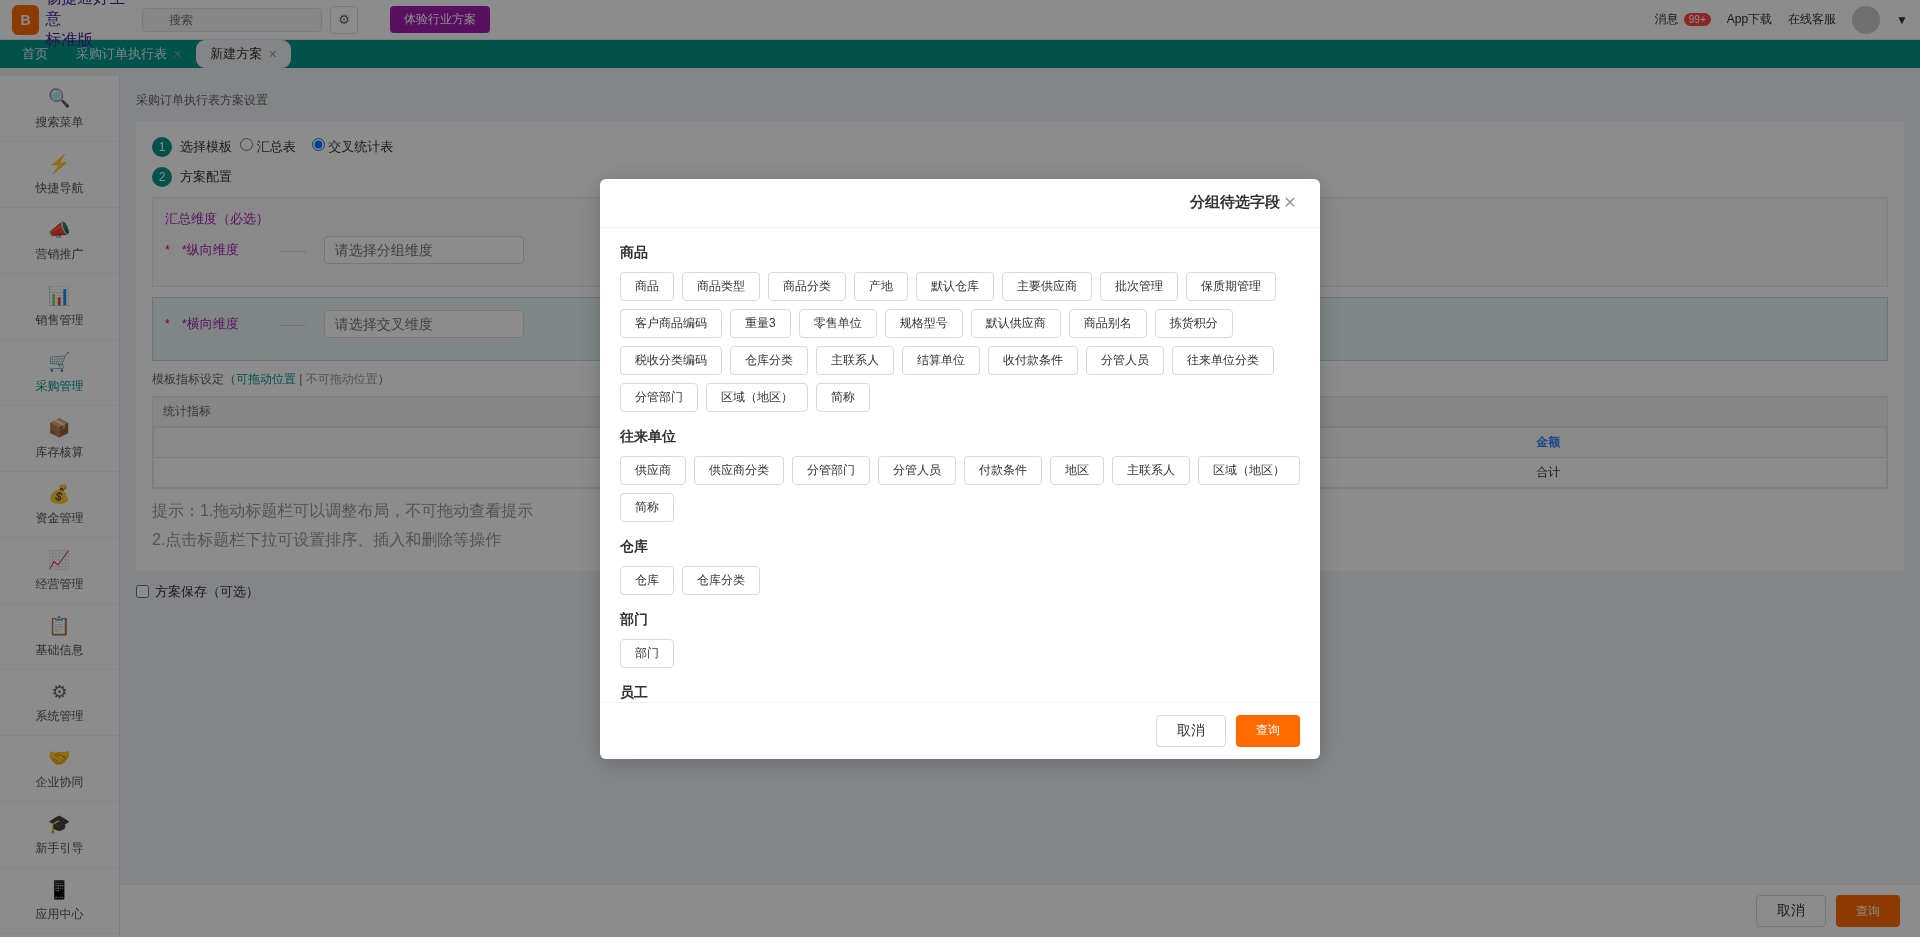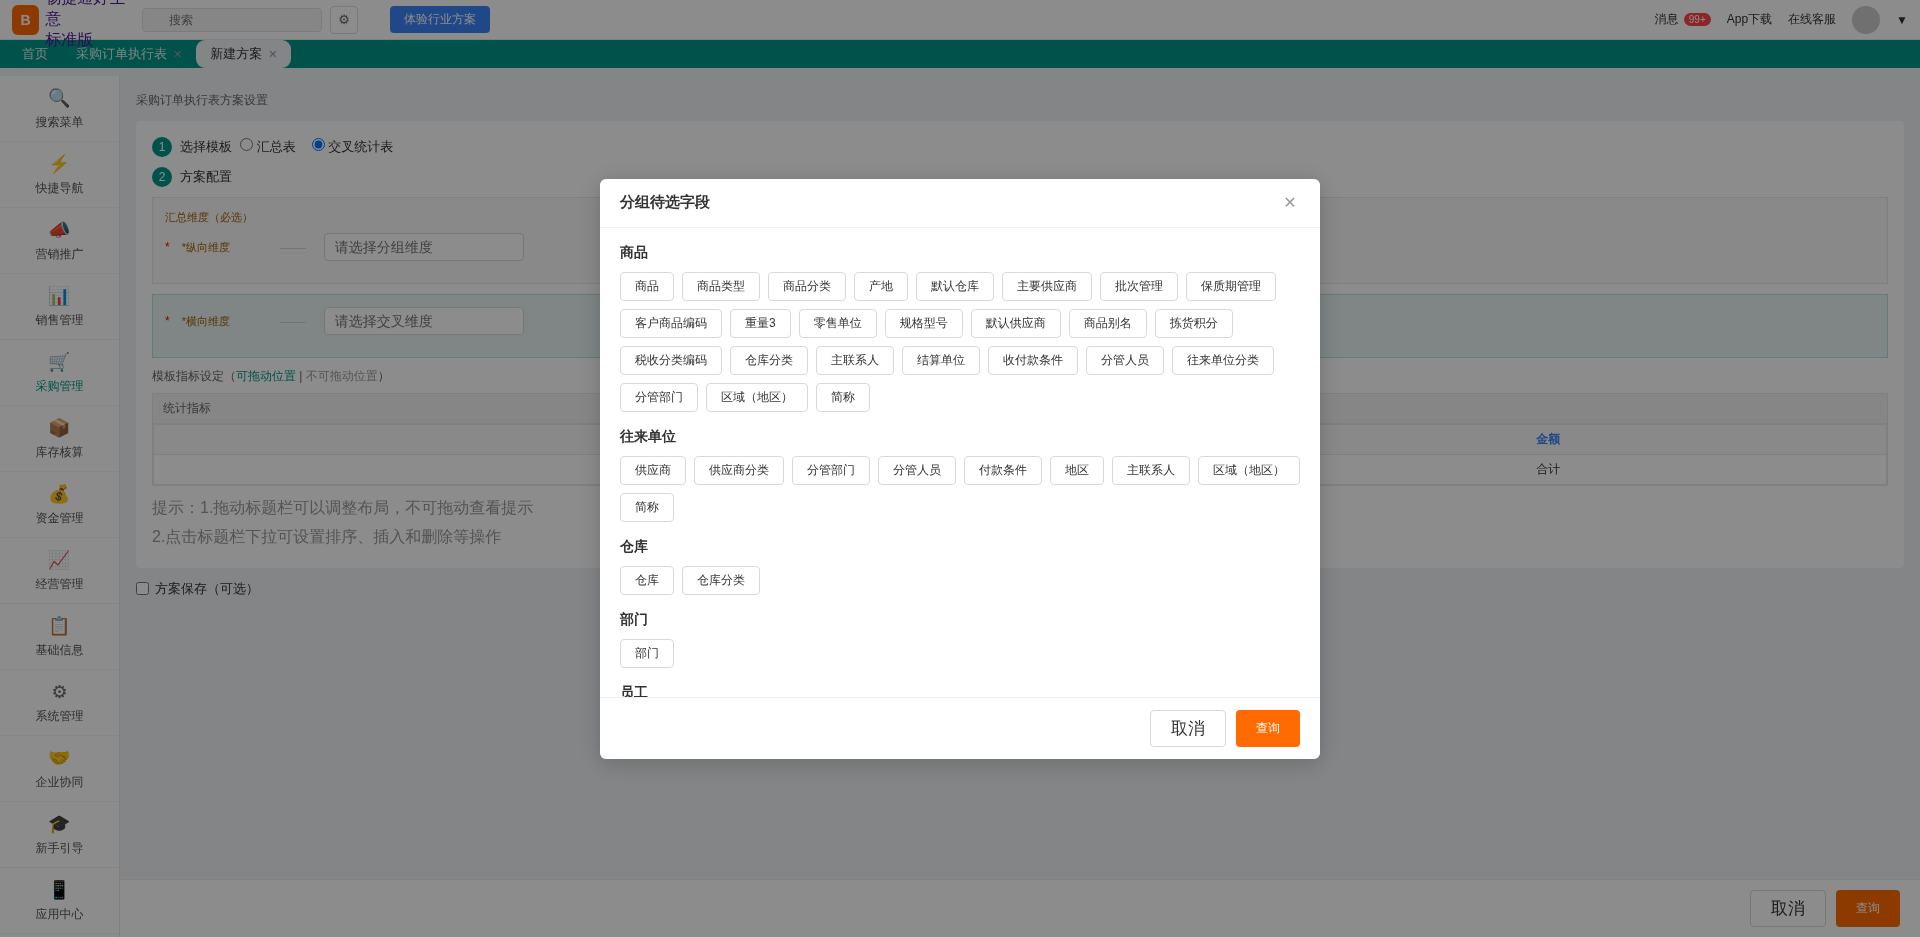--- a/index.html
+++ b/index.html
@@ -41,21 +41,21 @@
     .search-box {
       background: #f5f5f5;
       border: 1px solid #e0e0e0;
       border-radius: 4px;
       padding: 4px 26px;
       font-size: 12px;
       color: #999;
       width: 180px;
     }
     .top-bar-btn {
-      background: #3b82f6;
+      background: #a21caf;
       color: #fff;
       border: none;
       border-radius: 4px;
       padding: 5px 14px;
       font-size: 12px;
       cursor: pointer;
       margin-left: 8px;
     }
     .top-bar-settings {
       width: 28px; height: 28px;
@@ -187,21 +187,21 @@
       border-radius: 6px;
       width: 720px;
       max-height: 580px;
       display: flex;
       flex-direction: column;
       box-shadow: 0 4px 24px rgba(0,0,0,0.2);
     }
     .modal-header {
       display: flex;
       align-items: center;
-      justify-content: space-between;
+      justify-content: flex-end;
       padding: 14px 20px;
       border-bottom: 1px solid #f0f0f0;
       flex-shrink: 0;
     }
     .modal-title { font-size: 15px; font-weight: 600; color: #333; }
     .modal-close {
       cursor: pointer;
       font-size: 16px;
       color: #999;
       width: 20px; height: 20px;
@@ -219,21 +219,21 @@
       justify-content: flex-end;
       gap: 10px;
       flex-shrink: 0;
     }
     .btn-cancel {
       padding: 6px 20px;
       border: 1px solid #d9d9d9;
       border-radius: 4px;
       background: #fff;
       cursor: pointer;
-      font-size: 17px;
+      font-size: 14px;
       color: #333;
     }
     .btn-confirm {
       padding: 6px 20px;
       border: none;
       border-radius: 4px;
       background: #ff6b00;
       color: #fff;
       cursor: pointer;
       font-size: 12px;
@@ -283,21 +283,21 @@
       background: #009688;
       color: #fff;
       border-radius: 50%;
       display: flex; align-items: center; justify-content: center;
       font-size: 12px;
     }
     .radio-group { display: flex; gap: 16px; align-items: center; }
     .radio-group label { font-size: 13px; color: #333; cursor: pointer; }
 
     .form-row { display: flex; gap: 12px; align-items: center; margin-bottom: 10px; }
-    .form-label { font-size: 11px; color: #a16207; min-width: 80px; }
+    .form-label { font-size: 13px; color: #a21caf; min-width: 80px; }
     .form-input {
       border: 1px solid #d9d9d9;
       border-radius: 4px;
       padding: 5px 10px;
       font-size: 14px;
       width: 200px;
     }
 
     .stats-table {
       width: 100%;

